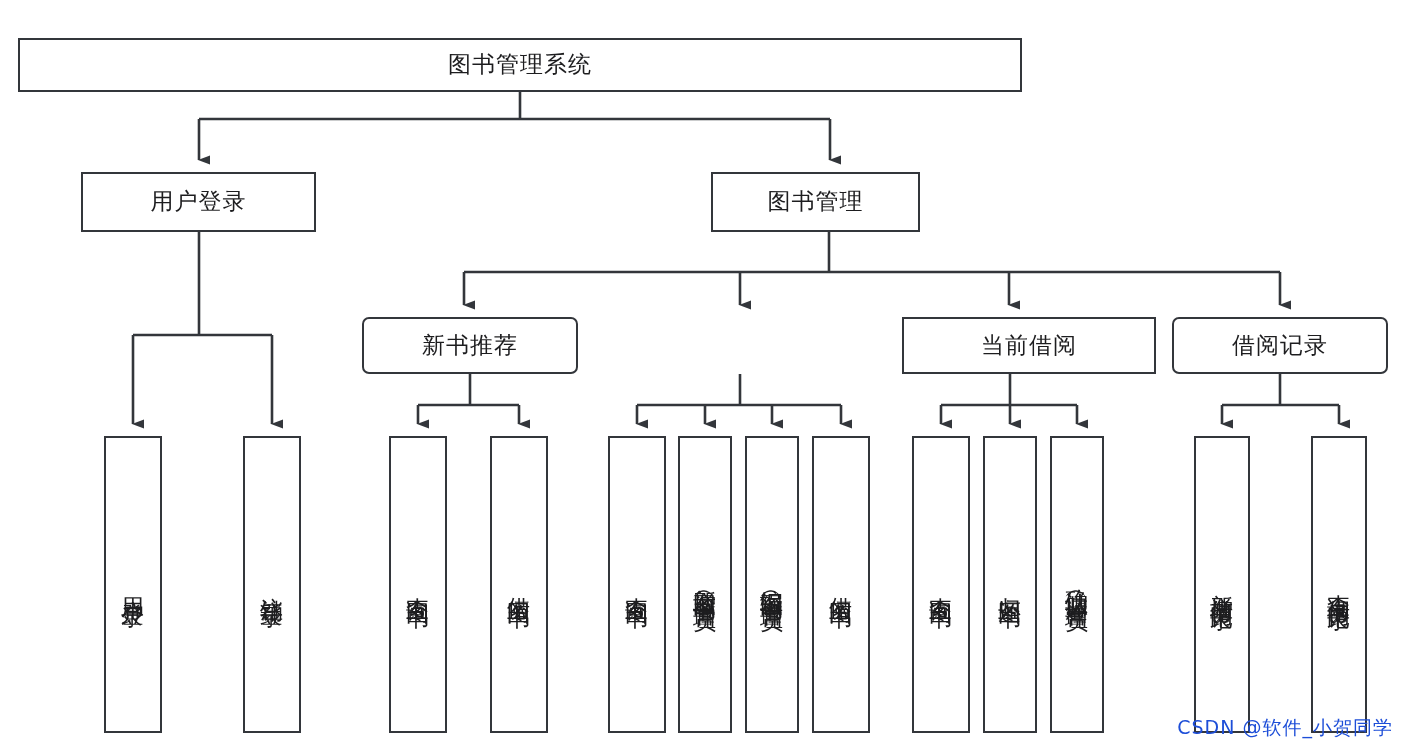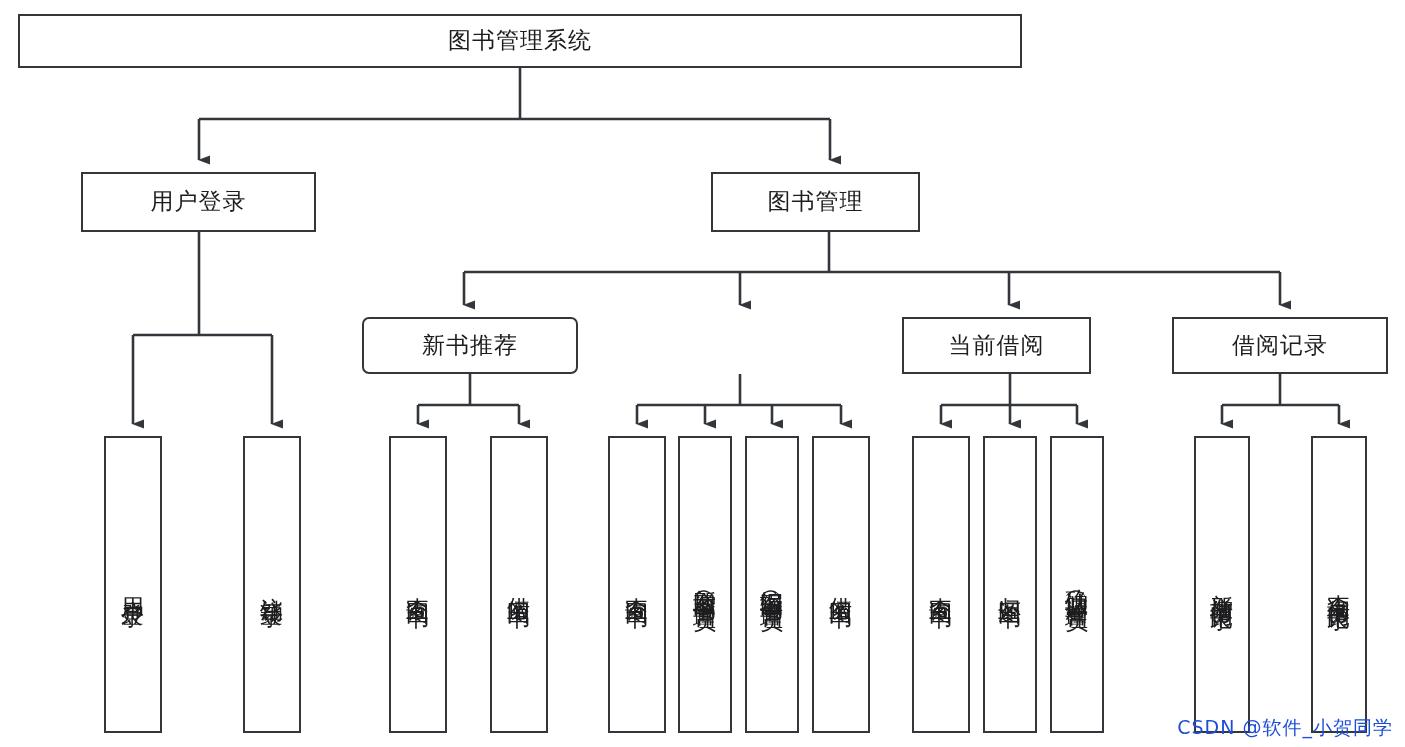--- a/index.html
+++ b/index.html
@@ -32,21 +32,21 @@
     font-size:23px;
     line-height:1.22;
     letter-spacing:3px;
     padding:6px 0;
     white-space:nowrap;
   }
   .node.vert .vlabel{
     writing-mode:vertical-rl;
     text-orientation:upright;
   }
-  #root.node{border-width:2.5px;}
+  #root.node{border-width:2.5px;margin-top:24px;}
   .watermark{
     position:absolute;
     right:12px;
     bottom:6px;
     font-size:19px;
     color:#1d4ed8;
     letter-spacing:1px;
     white-space:nowrap;
     font-family:"DejaVu Sans","Liberation Sans",sans-serif;
     pointer-events:none;
@@ -115,24 +115,24 @@
   <div class="node horiz" style="left:81px;top:172px;width:235px;height:60px;">
     <span>用户登录</span>
   </div>
   <div class="node horiz" style="left:711px;top:172px;width:209px;height:60px;text-align:center;">
     <span>图书管理</span>
   </div>
 
   <div class="node horiz" style="left:362px;top:317px;width:216px;height:57px;border-radius:7px;">
     <span>新书推荐</span>
   </div>
-  <div class="node horiz" style="left:902px;top:317px;width:189px;height:57px;">
+  <div class="node horiz" style="left:902px;top:317px;width:254px;height:57px;">
     <span>当前借阅</span>
   </div>
-  <div class="node horiz" style="left:1172px;top:317px;width:216px;height:57px;">
+  <div class="node horiz" style="left:1172px;top:317px;width:216px;height:57px;border-radius:7px;">
     <span>借阅记录</span>
   </div>
 
   <div class="node vert" style="left:104px;top:436px;width:58px;height:297px;">
     <span class="vlabel">用户登录</span>
   </div>
   <div class="node vert" style="left:243px;top:436px;width:58px;height:297px;">
     <span class="vlabel">注销登录</span>
   </div>
 

